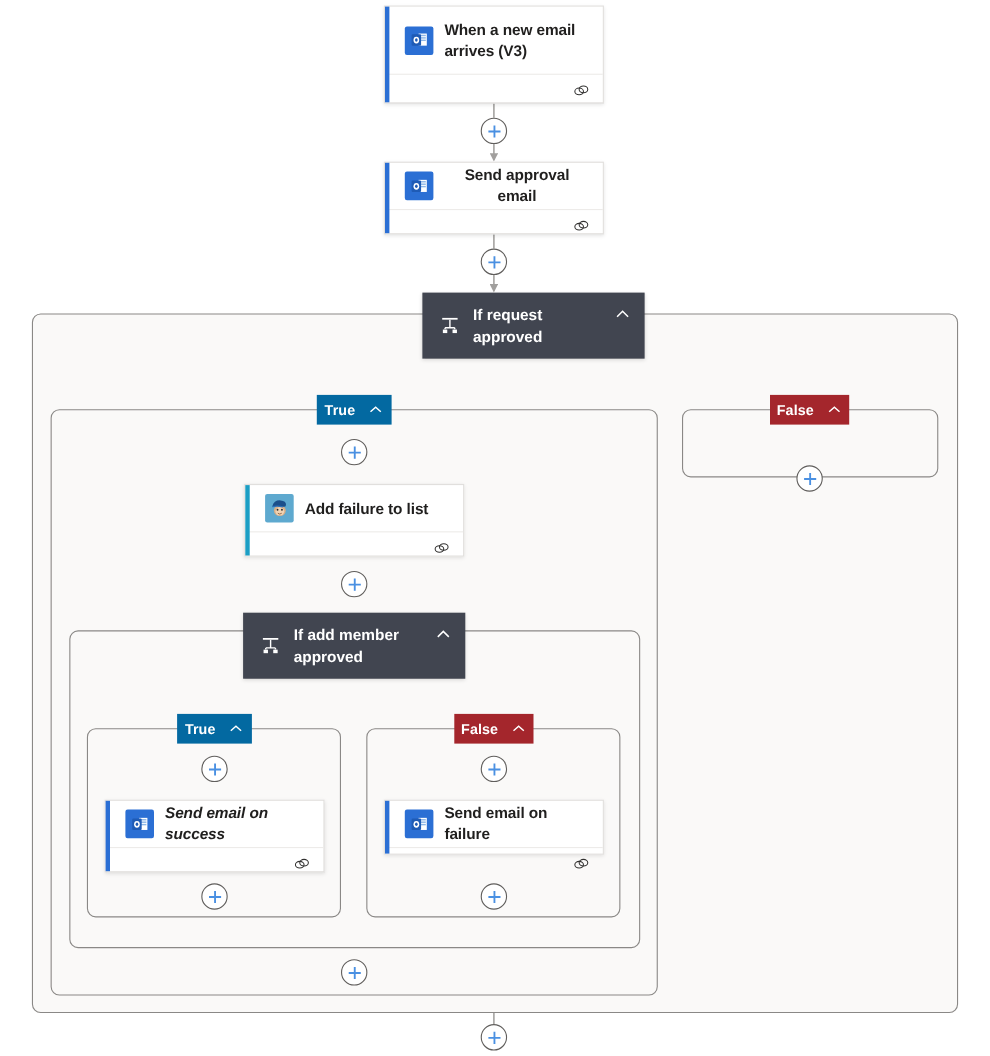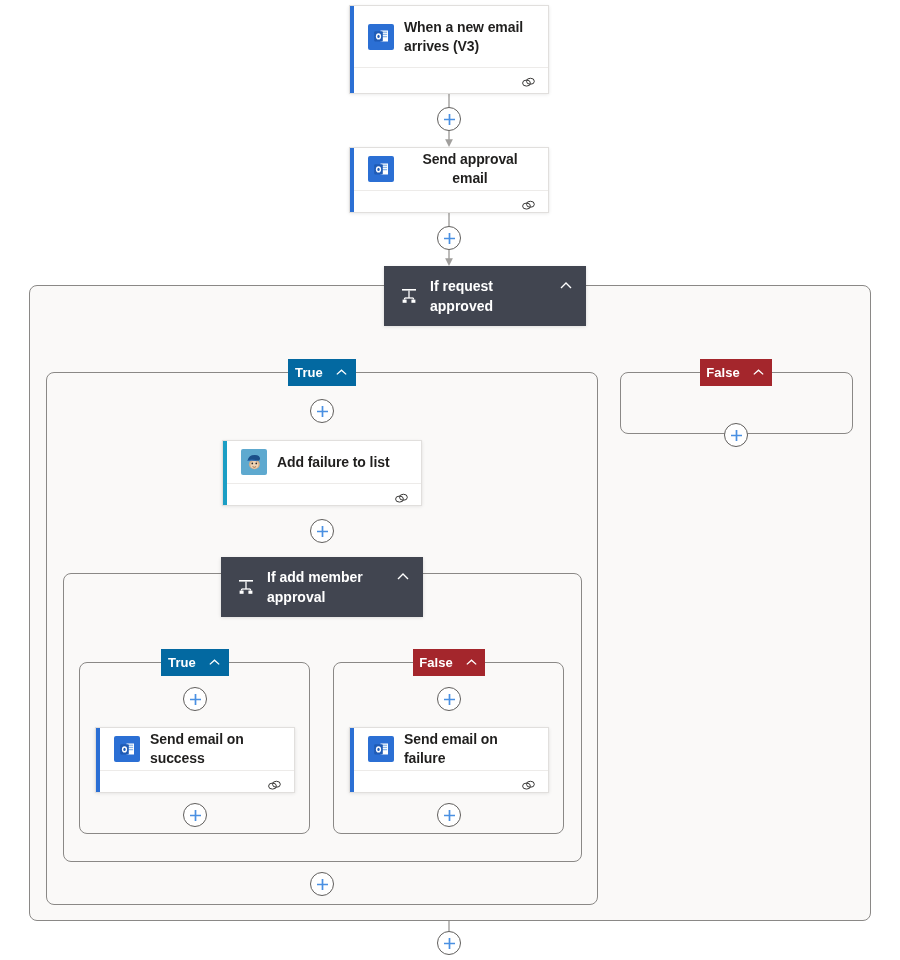--- a/index.html
+++ b/index.html
@@ -376,21 +376,21 @@
     <span class="cond-icon">
       <svg width="18" height="18" viewBox="0 0 18 18" xmlns="http://www.w3.org/2000/svg">
         <rect x="2" y="2" width="14" height="1.6" fill="#ffffff"></rect>
         <path d="M9 3.6 V11" stroke="#ffffff" stroke-width="1.3"></path>
         <path d="M4.6 11 H13.4" stroke="#ffffff" stroke-width="1.3"></path>
         <path d="M4.6 11 V12.4 M13.4 11 V12.4" stroke="#ffffff" stroke-width="1.3"></path>
         <rect x="2.6" y="12.6" width="4" height="3.2" fill="#ffffff"></rect>
         <rect x="11.4" y="12.6" width="4" height="3.2" fill="#ffffff"></rect>
       </svg>
     </span>
-    <span class="cond-title">If add member approval</span>
+    <span class="cond-title">If add member approved</span>
     <span class="chev">
       <svg width="16" height="16" viewBox="0 0 16 16" xmlns="http://www.w3.org/2000/svg">
         <path d="M3 10 L8 5 L13 10" fill="none" stroke="#ffffff" stroke-width="1.4"></path>
       </svg>
     </span>
   </div>
 
   <div class="badge badge-true" style="left:161px; top:649px; width:68px;">
     <span class="badge-label">True</span>
     <span class="chev">
@@ -414,21 +414,21 @@
       <path d="M6.5 1 V12 M1 6.5 H12" stroke="#4a90e2" stroke-width="1.7"></path>
     </svg>
   </div>
 
   <div class="plus" style="left:437px; top:687px;">
     <svg width="13" height="13" viewBox="0 0 13 13" xmlns="http://www.w3.org/2000/svg">
       <path d="M6.5 1 V12 M1 6.5 H12" stroke="#4a90e2" stroke-width="1.7"></path>
     </svg>
   </div>
 
-  <div class="card" style="left:95px; top:727px; width:200px; height:66px;">
+  <div class="card" style="left:95px; top:727px; width:200px; height:66px;font-style:italic;">
     <div class="accent" style="background:#2b6fd4;"></div>
     <div class="card-head" style="height:38px;">
       <span class="conn-icon icon-outlook">
         <svg width="17" height="17" viewBox="0 0 17 17" xmlns="http://www.w3.org/2000/svg">
           <rect x="7.5" y="2.5" width="7.5" height="11" fill="#ffffff"></rect>
           <rect x="8.5" y="3.6" width="5.6" height="1.3" fill="#8fb8e8"></rect>
           <rect x="8.5" y="5.8" width="5.6" height="1.3" fill="#8fb8e8"></rect>
           <rect x="8.5" y="8.0" width="5.6" height="1.3" fill="#8fb8e8"></rect>
           <rect x="1.2" y="3.2" width="8.6" height="10.4" rx="1" fill="#1f5bb5"></rect>
           <ellipse cx="5.5" cy="8.4" rx="2.6" ry="3.1" fill="#ffffff"></ellipse>
@@ -440,21 +440,21 @@
     <div class="card-foot">
       <span>
         <svg class="link-icon" viewBox="0 0 18 15" xmlns="http://www.w3.org/2000/svg">
           <ellipse cx="6.6" cy="8.2" rx="4.7" ry="3.6" fill="none" stroke="#323130" stroke-width="1.15"></ellipse>
           <ellipse cx="11.3" cy="6.0" rx="4.7" ry="3.6" fill="none" stroke="#323130" stroke-width="1.15"></ellipse>
         </svg>
       </span>
     </div>
   </div>
 
-  <div class="card" style="left:349px; top:727px; width:200px; height:66px;">
+  <div class="card" style="left:349px; top:727px; width:200px; height:50px;">
     <div class="accent" style="background:#2b6fd4;"></div>
     <div class="card-head" style="height:38px;">
       <span class="conn-icon icon-outlook">
         <svg width="17" height="17" viewBox="0 0 17 17" xmlns="http://www.w3.org/2000/svg">
           <rect x="7.5" y="2.5" width="7.5" height="11" fill="#ffffff"></rect>
           <rect x="8.5" y="3.6" width="5.6" height="1.3" fill="#8fb8e8"></rect>
           <rect x="8.5" y="5.8" width="5.6" height="1.3" fill="#8fb8e8"></rect>
           <rect x="8.5" y="8.0" width="5.6" height="1.3" fill="#8fb8e8"></rect>
           <rect x="1.2" y="3.2" width="8.6" height="10.4" rx="1" fill="#1f5bb5"></rect>
           <ellipse cx="5.5" cy="8.4" rx="2.6" ry="3.1" fill="#ffffff"></ellipse>

